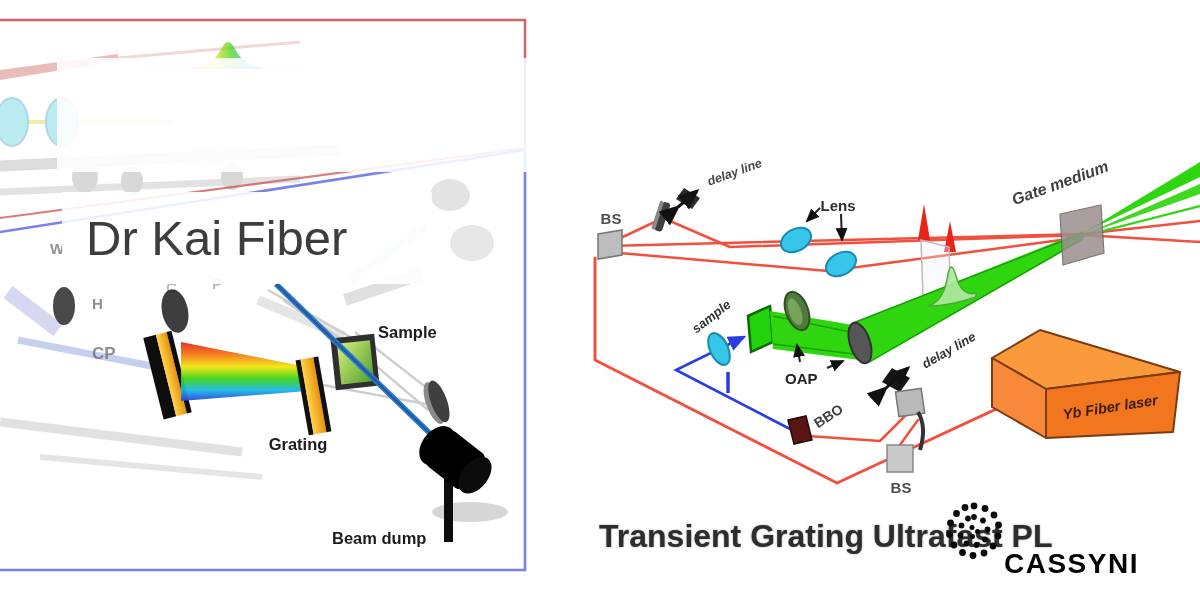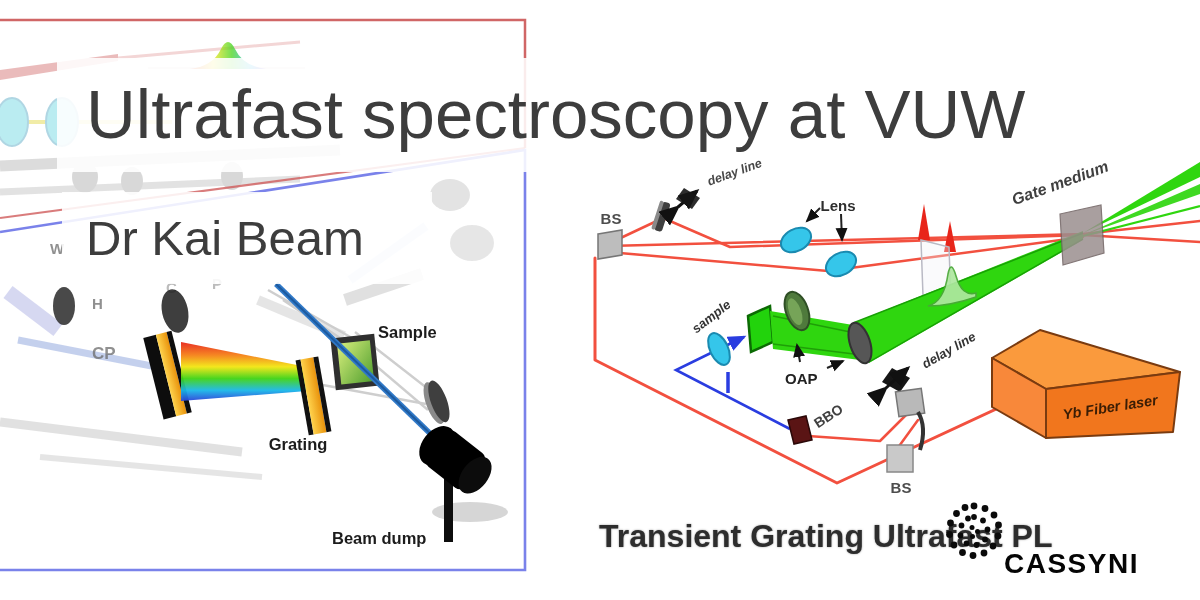--- a/index.html
+++ b/index.html
@@ -148,22 +148,21 @@
 
     <g font-size="16.5" font-weight="600" fill="#1c1c1c">
       <text x="378" y="338">Sample</text>
       <text x="298" y="450" text-anchor="middle">Grating</text>
       <text x="332" y="544">Beam dump</text>
     </g>
   </svg>
 
   <div class="band" id="band-title"></div>
   <div class="band" id="band-presenter"></div>
-  <div id="title-text">Ultrafast spectroscopy at VUW</div>
-  <div id="presenter-text">Dr Kai Beam</div>
+  <div id="presenter-text">Dr Kai Fiber</div>
 
   <svg width="1200" height="600" viewBox="0 0 1200 600">
     <defs>
       <marker id="arrB" markerWidth="8" markerHeight="8" refX="6" refY="3" orient="auto">
         <path d="M0,0 L7,3 L0,6 Z" fill="#111111"></path>
       </marker>
       <marker id="arrBlue" markerWidth="8" markerHeight="8" refX="6" refY="3" orient="auto">
         <path d="M0,0 L7,3 L0,6 Z" fill="#2a3de0"></path>
       </marker>
     </defs>

